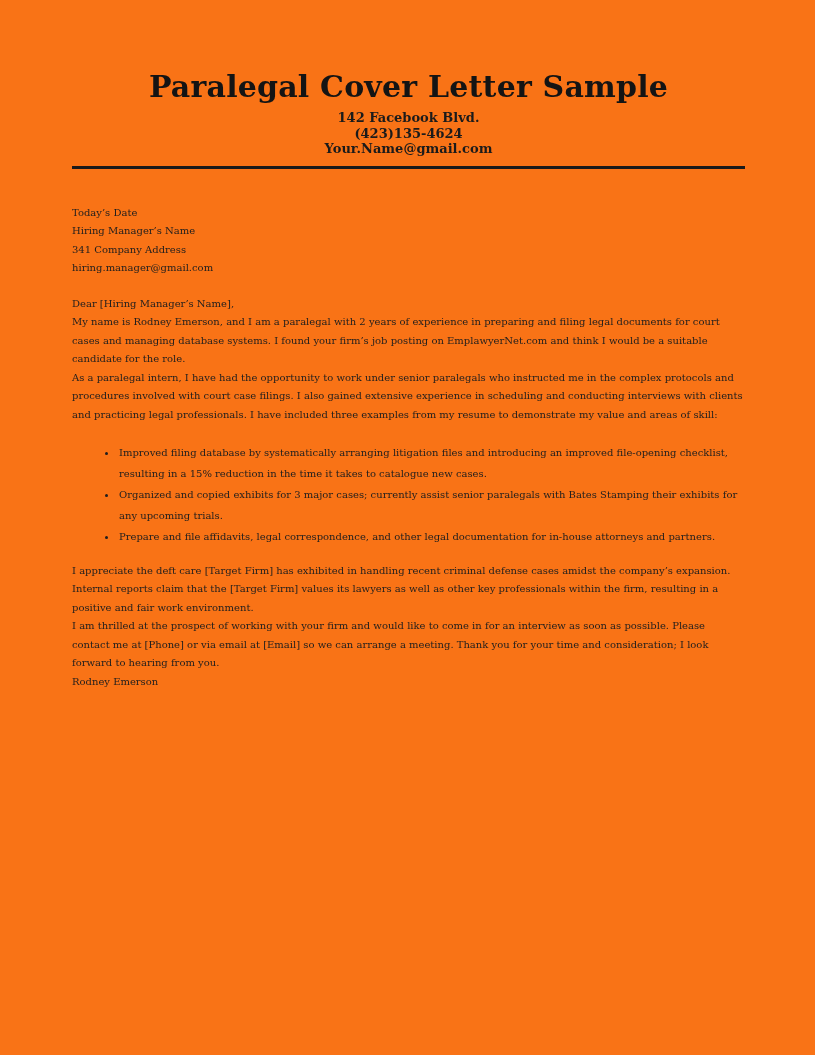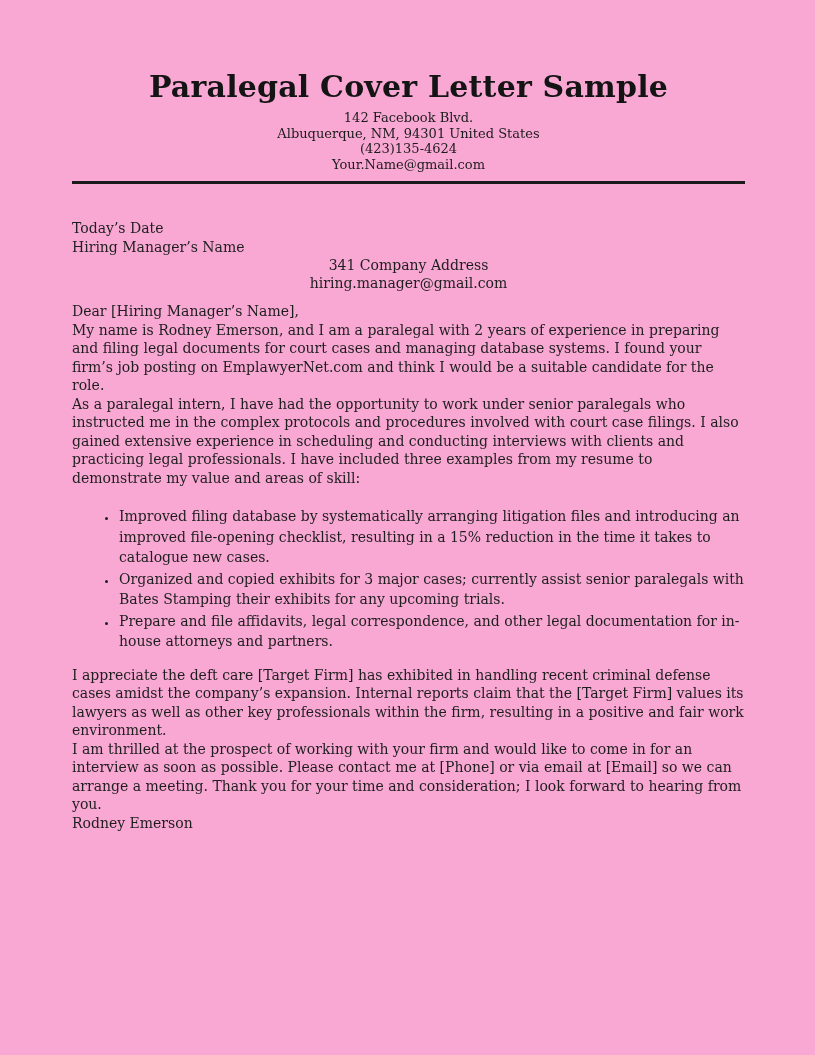--- a/index.html
+++ b/index.html
@@ -5,21 +5,21 @@
   html, body {
     margin: 0;
     padding: 0;
     background: #ffffff;
   }
   .page {
     position: relative;
     width: 815px;
     height: 1055px;
     margin: 0 auto;
-    background: #f9a8d4;
+    background: #f97316;
     color: #1d1d1d;
     font-family: "DejaVu Serif", "Liberation Serif", serif;
     overflow: hidden;
     box-sizing: border-box;
     padding: 0 70px 0 72px;
   }
   
   .letterhead {
     text-align: center;
     padding-top: 70px;
@@ -29,37 +29,38 @@
     font-size: 30px;
     line-height: 33px;
     font-weight: bold;
     letter-spacing: 0.2px;
     color: #141414;
   }
   .letterhead .addr-line {
     font-size: 13px;
     line-height: 15.5px;
     color: #1b1b1b;
+    font-weight: bold;
   }
   .divider {
     border: 0;
     border-top: 3px solid #1a1a1a;
     margin: 9px 0 0 0;
   }
   
   .letter {
     margin-top: 35px;
-    font-size: 14px;
+    font-size: 10px;
     line-height: 18.5px;
     color: #1e1e1e;
   }
   .letter p { margin: 0; }
   .p-date        { margin-bottom: 6px; }
   .p-name        { margin-bottom: 8px; }
-  .recipient-address { margin-bottom: 10px; text-align: center; }
+  .recipient-address { margin-bottom: 18px; }
   .recipient-address div { line-height: 18px; }
   .p-salutation  { margin-bottom: 12px; }
   .p-body        { margin-bottom: 9px; }
   .bullet-list {
     margin: 19px 0 14px 0;
     padding-left: 46px;
     list-style: disc outside;
   }
   .bullet-list li {
     line-height: 20.5px;
@@ -73,21 +74,20 @@
   .p-signature{ margin-bottom: 0; }
 </style>
 </head>
 <body>
 
 <div class="page">
 
   <header class="letterhead">
     <h1>Paralegal Cover Letter Sample</h1>
     <div class="addr-line">142 Facebook Blvd.</div>
-    <div class="addr-line">Albuquerque, NM, 94301 United States</div>
     <div class="addr-line">(423)135-4624</div>
     <div class="addr-line">Your.Name@gmail.com</div>
   </header>
 
   <hr class="divider">
 
   <main class="letter">
 
     <p class="p-date">Today’s Date</p>
 

